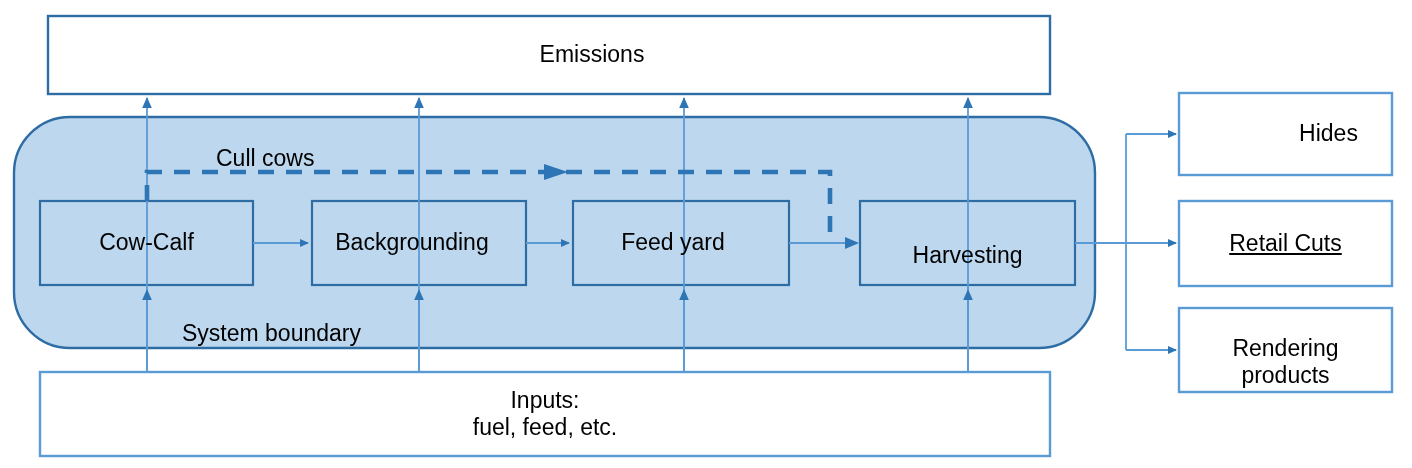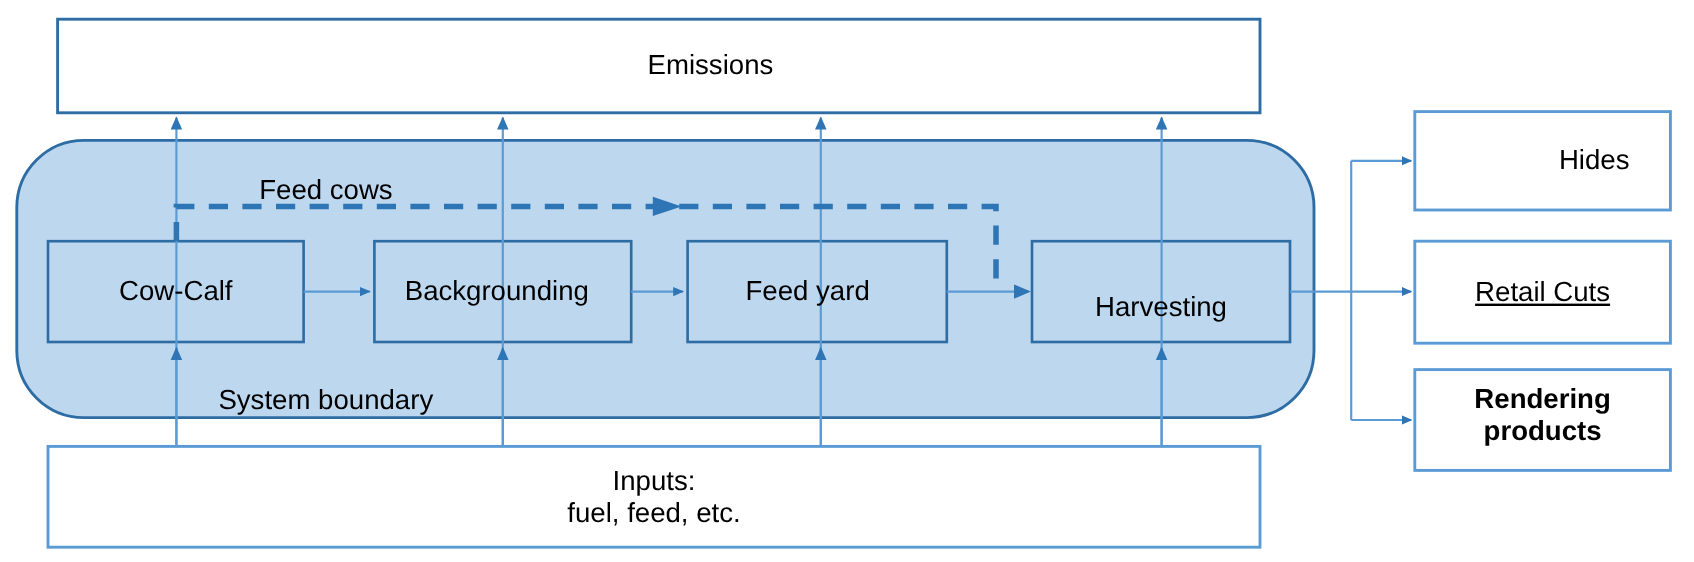--- a/index.html
+++ b/index.html
@@ -103,25 +103,25 @@
     <line x1="1126" y1="350" x2="1176" y2="350" stroke="#5B9BD5" stroke-width="1.8" marker-end="url(#arrowThin)"></line>
   </svg>
 
   <div class="node-label" style="left:48px; top:16px; width:1002px; height:78px;margin-left:43px;">Emissions</div>
 
   <div class="node-label" style="left:40px; top:372px; width:1010px; height:84px;">Inputs:
 fuel, feed, etc.</div>
 
   <div class="free-label" style="left:182px; top:320px;">System boundary</div>
 
-  <div class="free-label" style="left:216px; top:145px;">Feed cows</div>
+  <div class="free-label" style="left:216px; top:145px;">Cull cows</div>
 
   <div class="node-label" style="left:40px; top:201px; width:213px; height:84px;">Cow-Calf</div>
-  <div class="node-label" style="left:293px; top:201px; width:200px; height:84px;padding-left:21px;">Backgrounding</div>
+  <div class="node-label" style="left:312px; top:201px; width:200px; height:84px;">Backgrounding</div>
   <div class="node-label" style="left:573px; top:201px; width:200px; height:84px;">Feed yard</div>
   <div class="node-label" style="left:860px; top:206px; width:215px; height:99px;border-radius:11px;">Harvesting</div>
 
   <div class="node-label" style="left:1179px; top:93px; width:213px; height:82px;padding-left:43px;">Hides</div>
   <div class="node-label" style="left:1179px; top:201px; width:213px; height:85px;text-decoration:underline;">Retail Cuts</div>
-  <div class="node-label" style="left:1179px; top:304px; width:213px; height:84px;font-weight:bold;">Rendering
+  <div class="node-label" style="left:1179px; top:320px; width:213px; height:84px;">Rendering
 products</div>
 
 </div>
 
 </body></html>

